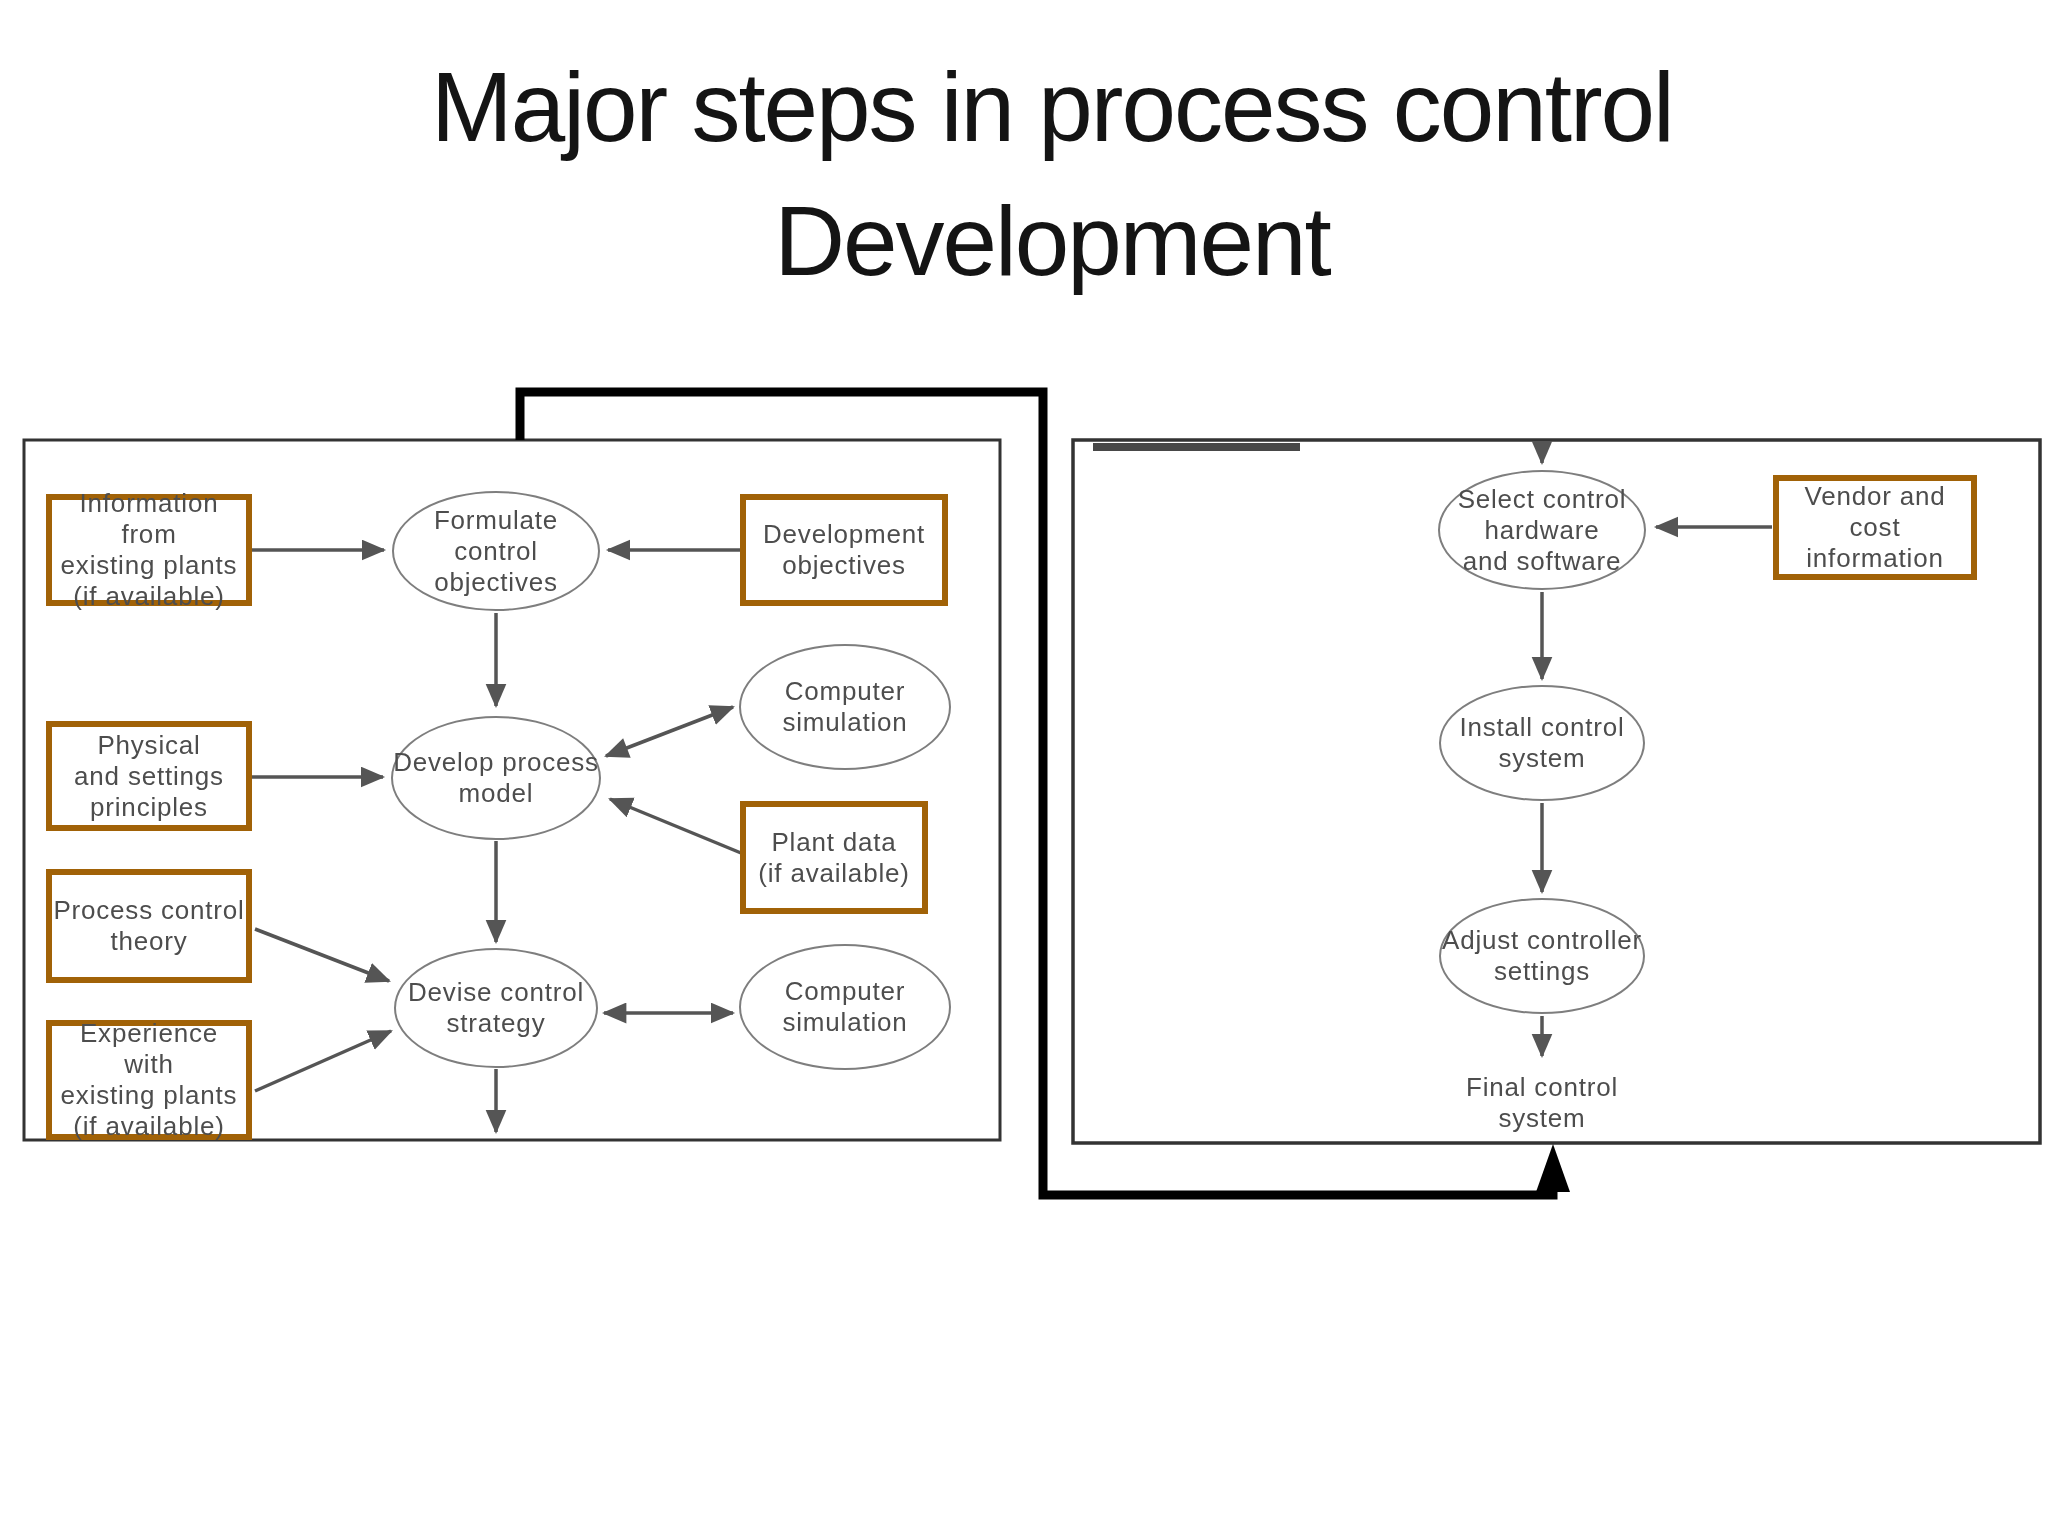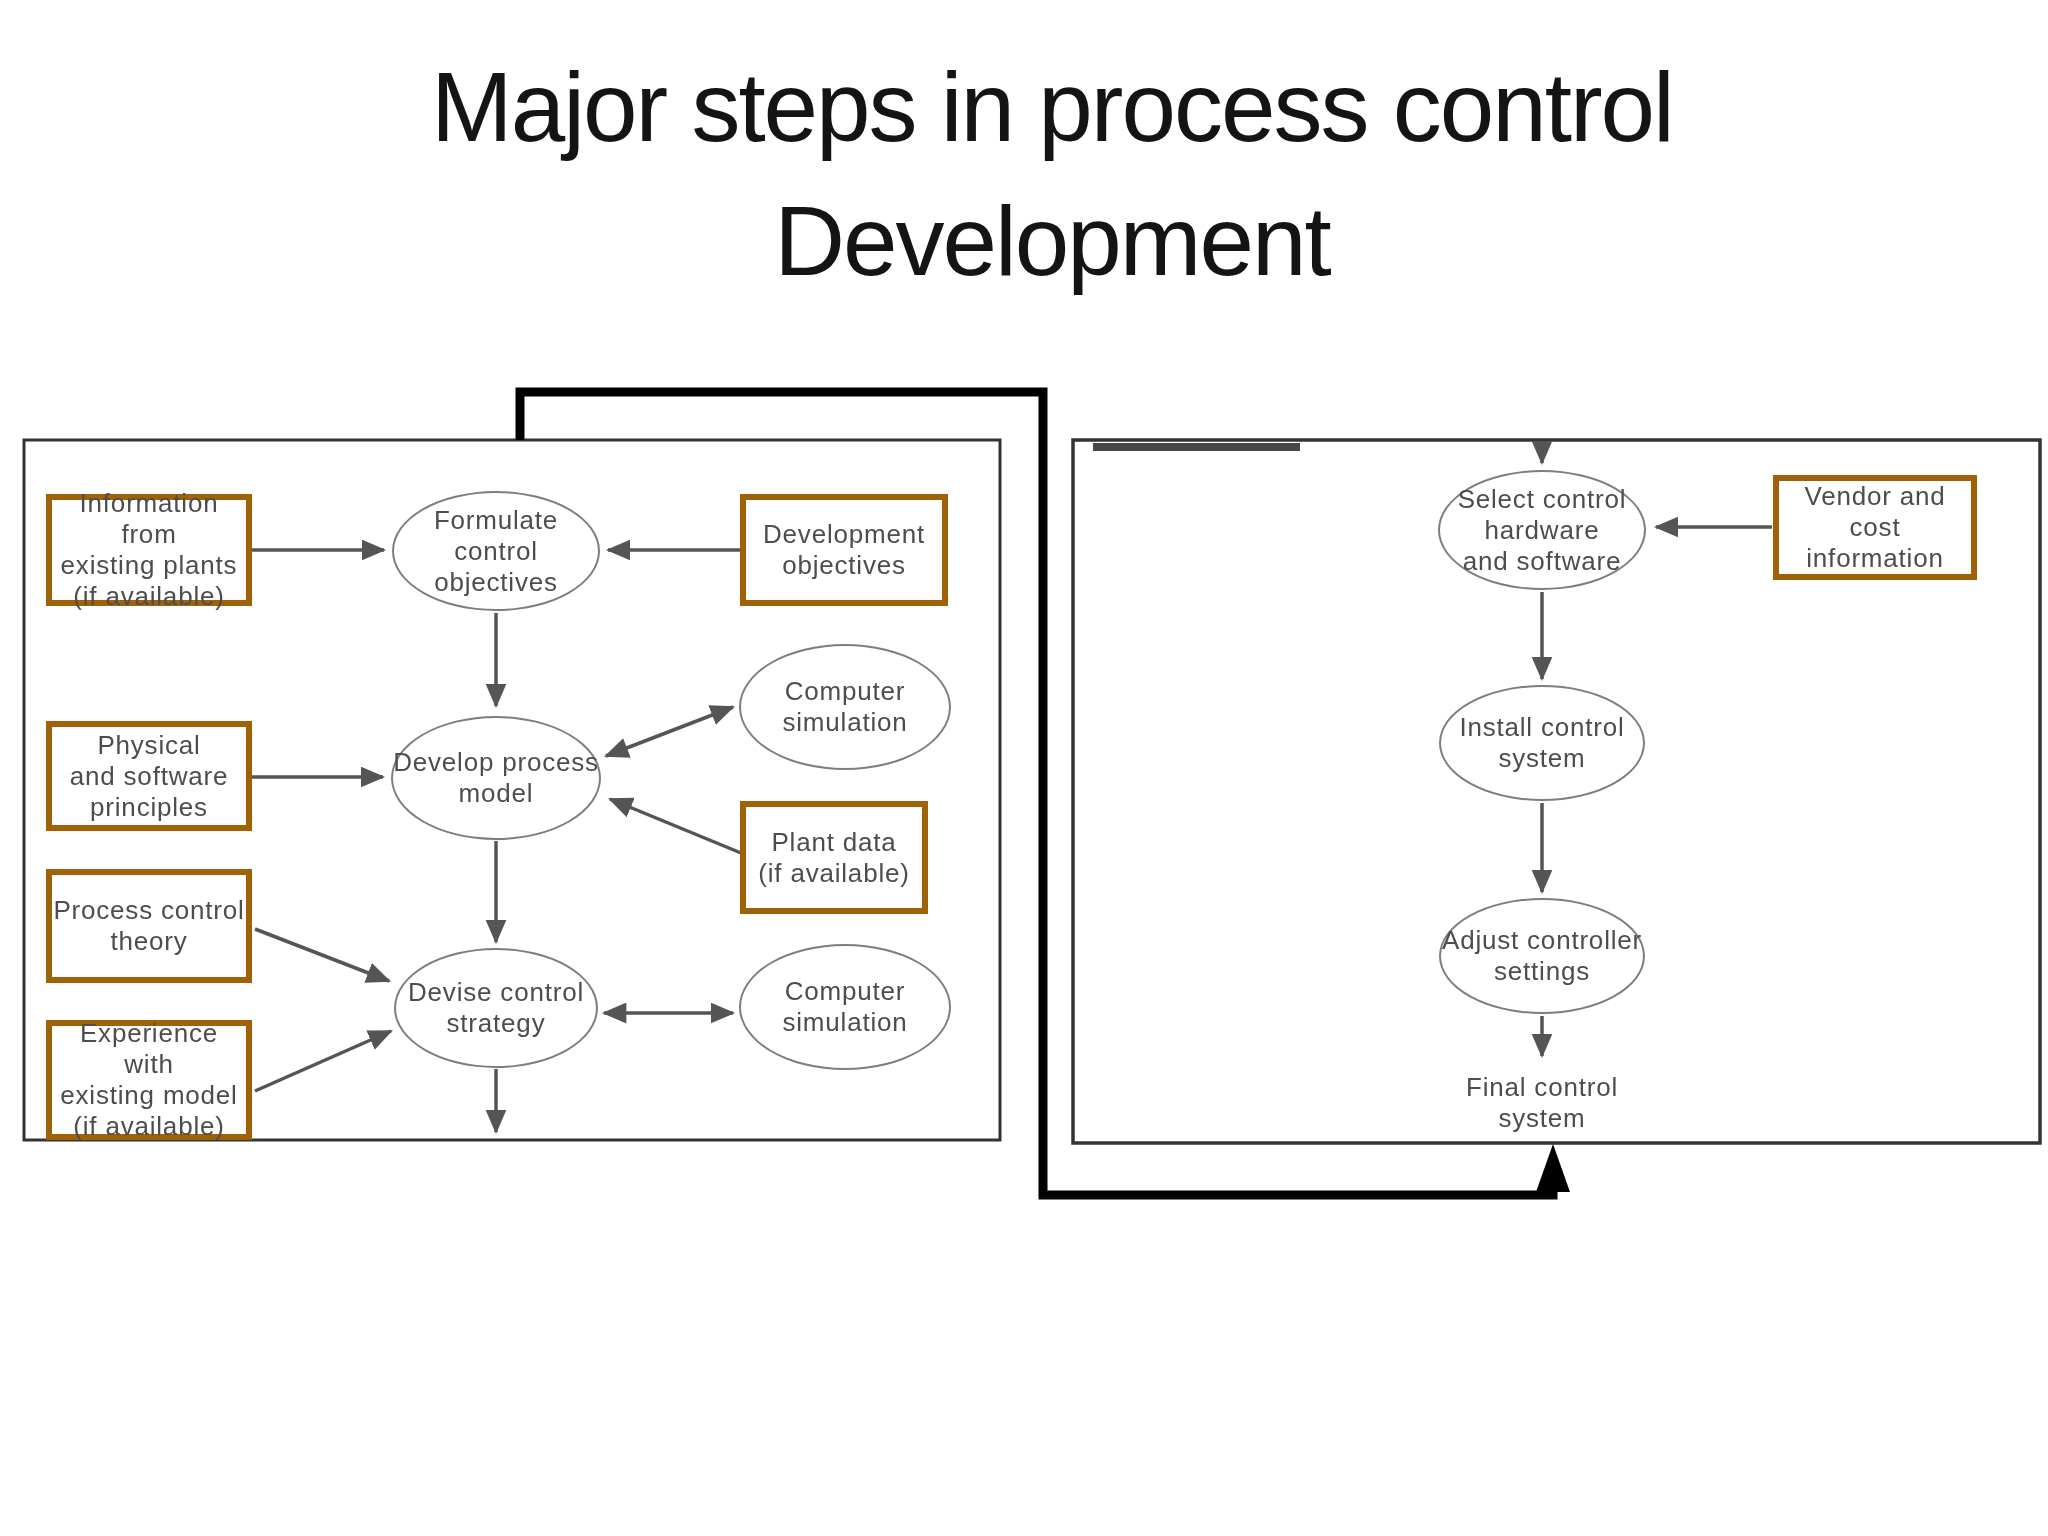--- a/index.html
+++ b/index.html
@@ -77,42 +77,42 @@
   <div class="node rect" style="left:740px;top:494px;width:208px;height:112px">
     <span>Development
 objectives</span>
   </div>
   <div class="node ellipse" style="left:739px;top:644px;width:212px;height:126px">
     <span>Computer
 simulation</span>
   </div>
   <div class="node rect" style="left:46px;top:721px;width:206px;height:110px">
     <span>Physical
-and software
+and settings
 principles</span>
   </div>
   <div class="node ellipse" style="left:391px;top:716px;width:210px;height:124px">
     <span>Develop process
 model</span>
   </div>
   <div class="node rect" style="left:740px;top:801px;width:188px;height:113px">
     <span>Plant data
 (if available)</span>
   </div>
   <div class="node rect" style="left:46px;top:869px;width:206px;height:114px">
     <span>Process control
 theory</span>
   </div>
   <div class="node ellipse" style="left:394px;top:948px;width:204px;height:120px">
     <span>Devise control
 strategy</span>
   </div>
   <div class="node rect" style="left:46px;top:1020px;width:206px;height:120px">
     <span>Experience with
-existing model
+existing plants
 (if available)</span>
   </div>
   <div class="node ellipse" style="left:739px;top:944px;width:212px;height:126px">
     <span>Computer
 simulation</span>
   </div>
 
   <div class="node ellipse" style="left:1438px;top:470px;width:208px;height:120px">
     <span>Select control
 hardware

